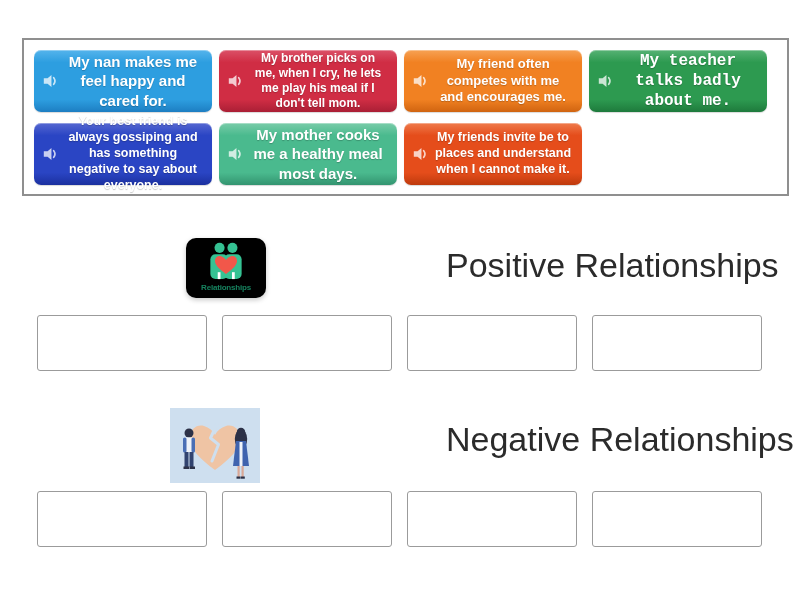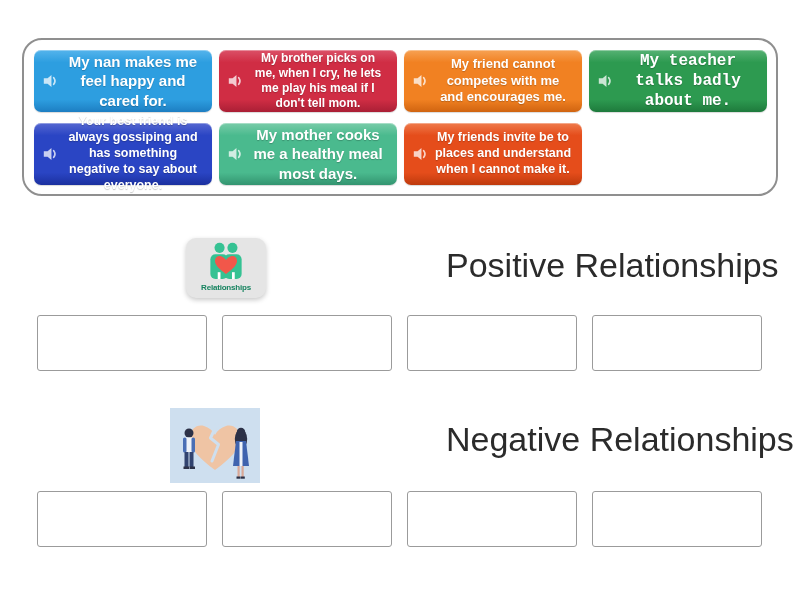--- a/index.html
+++ b/index.html
@@ -1,42 +1,42 @@
 <!DOCTYPE html>
 <html><head>
 <meta charset="utf-8">
 <style>
   html,body{margin:0;padding:0;background:#ffffff;}
   body{width:800px;height:600px;position:relative;overflow:hidden;
        font-family:"Liberation Sans", sans-serif;}
 
   
   .tray{position:absolute;left:22px;top:38px;width:752px;height:154px;
-        background:#ffffff;border:2px solid #8f8f8f;border-radius:20px;}
+        background:#ffffff;border:2px solid #8f8f8f;border-radius:0;padding-left:11px;}
   .cards-grid{position:absolute;left:10px;top:10px;
         display:grid;grid-template-columns:repeat(4,178px);
         grid-template-rows:repeat(2,62px);column-gap:7px;row-gap:11px;}
   .card{position:relative;border-radius:7px;color:#ffffff;font-weight:bold;
         display:flex;align-items:center;justify-content:center;
         text-align:center;line-height:1.27;cursor:pointer;
         text-shadow:0 1px 1px rgba(0,0,0,0.22);
         box-shadow:inset 0 1px 0 rgba(255,255,255,0.35), 0 1px 1px rgba(0,0,0,0.15);}
   .card .card-text{display:block;padding:2px 10px 2px 30px;}
   .speaker{position:absolute;left:8px;top:50%;transform:translateY(-50%);
            opacity:0.75;line-height:0;}
 
   
   .group-label{position:absolute;left:398px;color:#2b2b2b;font-size:34px;
                font-weight:400;white-space:nowrap;margin-left:48px;}
   #label-positive{top:246px;}
   #label-negative{top:420px;}
 
   
   .pos-icon{position:absolute;left:186px;top:238px;width:80px;height:60px;
-            background:#e5e5e5;border-radius:10px;
+            background:#000000;border-radius:10px;
             box-shadow:0 2px 5px rgba(0,0,0,0.22);text-align:center;}
   .pos-icon svg{display:block;margin:2px auto 0;}
   .pos-icon .caption{font-size:8px;font-weight:bold;color:#16835f;
                      letter-spacing:-0.2px;margin-top:-3px;}
 
   
   .neg-icon{position:absolute;left:170px;top:408px;width:90px;height:75px;line-height:0;}
 
   
   .slot-row{position:absolute;left:37px;display:flex;gap:15px;}
@@ -70,21 +70,21 @@
     <span class="card-text">My brother picks on me, when I cry, he lets me play his meal if I don't tell mom.</span>
   </div>
 
   <div class="card" style="background: linear-gradient(rgb(247, 162, 84) 0%, rgb(241, 129, 34) 20%, rgb(241, 129, 34) 80%, rgb(208, 100, 16) 100%); font-size: 13px;">
     <span class="speaker">
       <svg width="18" height="15" viewBox="0 0 20 16">
         <path d="M2 5 L6.2 5 L10.5 1.3 L10.5 14.7 L6.2 11 L2 11 Z" fill="#ffffff"></path>
         <path d="M13 4.4 Q15.8 8 13 11.6" stroke="#ffffff" stroke-width="1.9" fill="none" stroke-linecap="round"></path>
       </svg>
     </span>
-    <span class="card-text">My friend cannot competes with me and encourages me.</span>
+    <span class="card-text">My friend often competes with me and encourages me.</span>
   </div>
 
   <div class="card" style="background: linear-gradient(rgb(87, 178, 116) 0%, rgb(45, 154, 80) 20%, rgb(45, 154, 80) 80%, rgb(30, 122, 60) 100%); font-size: 16px; font-family: Liberation Mono, monospace;">
     <span class="speaker">
       <svg width="18" height="15" viewBox="0 0 20 16">
         <path d="M2 5 L6.2 5 L10.5 1.3 L10.5 14.7 L6.2 11 L2 11 Z" fill="#ffffff"></path>
         <path d="M13 4.4 Q15.8 8 13 11.6" stroke="#ffffff" stroke-width="1.9" fill="none" stroke-linecap="round"></path>
       </svg>
     </span>
     <span class="card-text">My teacher talks badly about me.</span>

